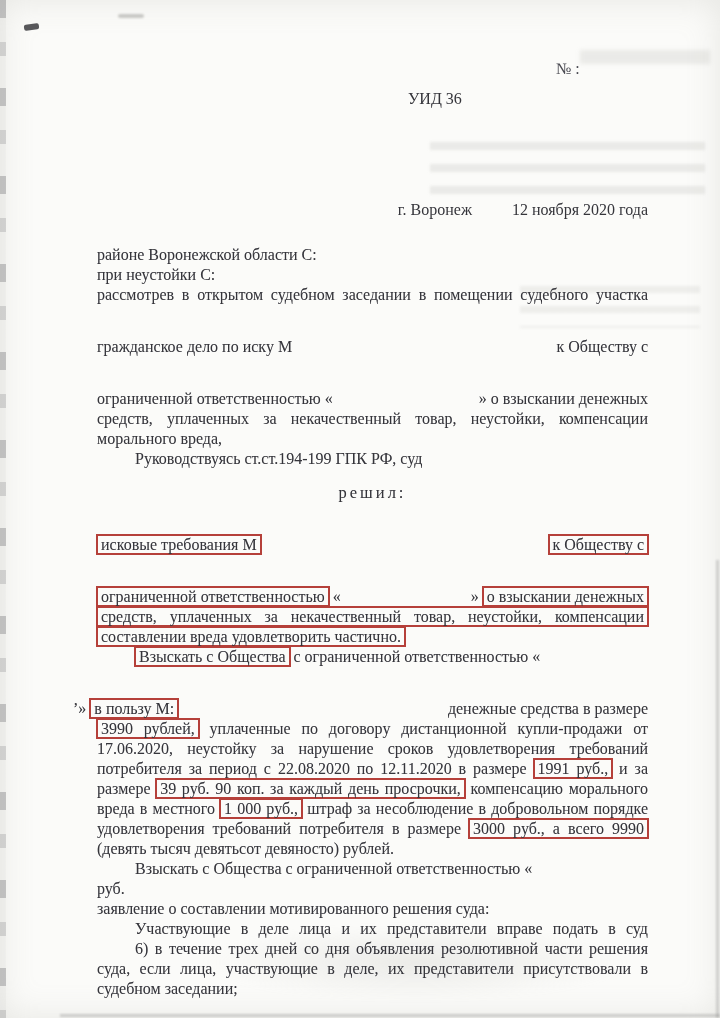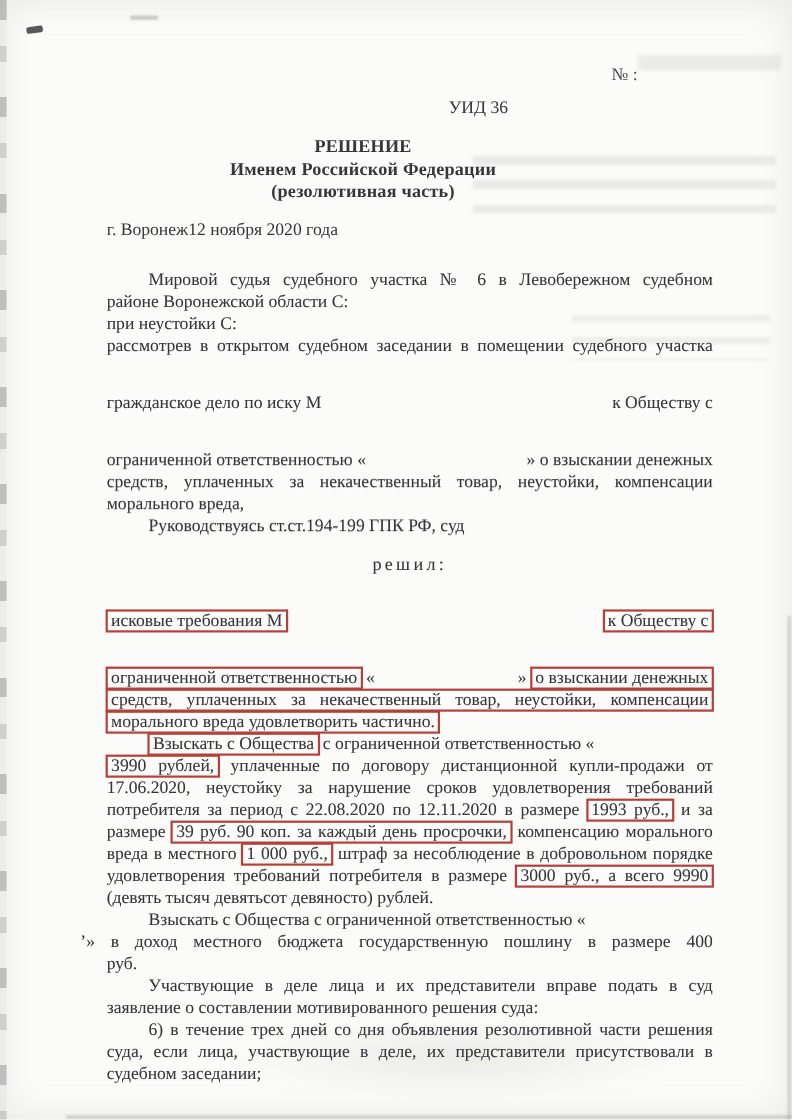--- a/index.html
+++ b/index.html
@@ -31,21 +31,21 @@
     background:repeating-linear-gradient(180deg, rgba(150,150,146,.13) 0 7px, rgba(150,150,146,0) 7px 20px);}
   .edge-right{position:absolute;right:1px;top:560px;width:3px;height:458px;background:rgba(120,120,118,.28);filter:blur(.8px);}
   .edge-bottom{position:absolute;left:60px;bottom:1px;width:660px;height:3px;background:rgba(120,120,118,.3);filter:blur(1px);}
   .mottle{position:absolute;left:200px;top:925px;width:430px;height:75px;filter:blur(3px);
     background:radial-gradient(ellipse at 50% 50%, rgba(195,195,190,.28), rgba(195,195,190,0) 70%);}
   
   .num{position:absolute;left:556px;top:60px;font-size:16px;color:#4a4a52;}
   .uid{position:absolute;left:408px;top:90px;font-size:16px;}
   .titles{position:absolute;left:97px;top:123px;width:466px;text-align:center;
     font-weight:bold;font-size:16.5px;line-height:20.5px;letter-spacing:.2px;}
-  .citydate{position:absolute;left:97px;top:201px;width:551px;display:flex;justify-content:flex-start;font-size:16px;}
+  .citydate{position:absolute;left:97px;top:201px;width:551px;display:flex;justify-content:flex-end;font-size:16px;gap:40px;}
   
   .docbody{position:absolute;left:97px;top:245px;width:551px;font-size:16px;line-height:20px;
     text-shadow:0 .2px .5px rgba(70,70,80,.22);}
   .line{white-space:nowrap;min-height:20px;}
   .just{text-align:justify;text-align-last:justify;}
   .split{display:flex;justify-content:space-between;margin-top:32px;}
   .indent{text-indent:38px;}
   .outdent{margin-left:-24px;}
   .heading{font-weight:normal;text-align:center;letter-spacing:3px;margin:14px 0 26px;font-size:16.5px;}
   .hl{border:2px solid var(--highlight-red);padding:0 3px;margin:0 -1px;}
@@ -60,32 +60,26 @@
   <div class="speck2"></div>
   <div class="ghost-num"></div>
   <div class="ghost-tr"></div>
   <div class="ghost-mid"></div>
   <div class="edge-right"></div>
   <div class="edge-bottom"></div>
   <div class="mottle"></div>
 
   <div class="num">№ :</div>
   <div class="uid">УИД 36</div>
-  <div class="titles">
-    <div>РЕШЕНИЕ</div>
-    <div>Именем Российской Федерации</div>
-    <div>(резолютивная часть)</div>
-  </div>
   <div class="citydate">
     <span>г. Воронеж</span>
     <span>12 ноября 2020 года</span>
   </div>
 
   <div class="docbody">
-      <div class="line just indent"><span>Мировой судья судебного участка № 6 в Левобережном судебном</span></div>
       <div class="line"><span>районе Воронежской области С:</span></div>
       <div class="line"><span>при неустойки С:</span></div>
       <div class="line just"><span>рассмотрев в открытом судебном заседании в помещении судебного участка</span></div>
       <div class="line split">
         <span><span>гражданское дело по иску М</span></span>
         <span><span>к Обществу с</span></span>
       </div>
       <div class="line split">
         <span><span>ограниченной ответственностью «</span></span>
         <span><span>» о взыскании денежных</span></span>
@@ -96,31 +90,34 @@
       <div class="heading">решил:</div>
       <div class="line split">
         <span><span class="hl">исковые требования М</span></span>
         <span><span class="hl">к Обществу с</span></span>
       </div>
       <div class="line split">
         <span><span class="hl">ограниченной ответственностью</span><span> «</span></span>
         <span><span>» </span><span class="hl">о взыскании денежных</span></span>
       </div>
       <div class="line just"><span class="hl">средств, уплаченных за некачественный товар, неустойки, компенсации</span></div>
-      <div class="line"><span class="hl">морального вреда удовлетворить частично.</span></div>
+      <div class="line"><span class="hl">составлении вреда удовлетворить частично.</span></div>
       <div class="line indent"><span class="hl">Взыскать с Общества</span><span> с ограниченной ответственностью «</span></div>
+      <div class="line split outdent">
+        <span><span>’» </span><span class="hl">в пользу М:</span></span>
+        <span><span>денежные средства в размере</span></span>
+      </div>
       <div class="line just"><span class="hl">3990 рублей,</span><span> уплаченные по договору дистанционной купли-продажи от</span></div>
       <div class="line just"><span>17.06.2020, неустойку за нарушение сроков удовлетворения требований</span></div>
-      <div class="line just"><span>потребителя за период с 22.08.2020 по 12.11.2020 в размере </span><span class="hl">1993 руб.,</span><span> и за</span></div>
+      <div class="line just"><span>потребителя за период с 22.08.2020 по 12.11.2020 в размере </span><span class="hl">1991 руб.,</span><span> и за</span></div>
       <div class="line just"><span>размере </span><span class="hl">39 руб. 90 коп. за каждый день просрочки,</span><span> компенсацию морального</span></div>
       <div class="line just"><span>вреда в местного </span><span class="hl">1 000 руб.,</span><span> штраф за несоблюдение в добровольном порядке</span></div>
       <div class="line just"><span>удовлетворения требований потребителя в размере </span><span class="hl">3000 руб., а всего 9990</span></div>
       <div class="line"><span>(девять тысяч девятьсот девяносто) рублей.</span></div>
       <div class="line indent"><span>Взыскать с Общества с ограниченной ответственностью «</span></div>
-      <div class="line just outdent"><span>’» в доход местного бюджета государственную пошлину в размере 400</span></div>
       <div class="line"><span>руб.</span></div>
+      <div class="line"><span>заявление о составлении мотивированного решения суда:</span></div>
       <div class="line just indent"><span>Участвующие в деле лица и их представители вправе подать в суд</span></div>
-      <div class="line"><span>заявление о составлении мотивированного решения суда:</span></div>
       <div class="line just indent"><span>6) в течение трех дней со дня объявления резолютивной части решения</span></div>
       <div class="line just"><span>суда, если лица, участвующие в деле, их представители присутствовали в</span></div>
       <div class="line"><span>судебном заседании;</span></div>
     </div>
 </div>
 
 </body></html>

